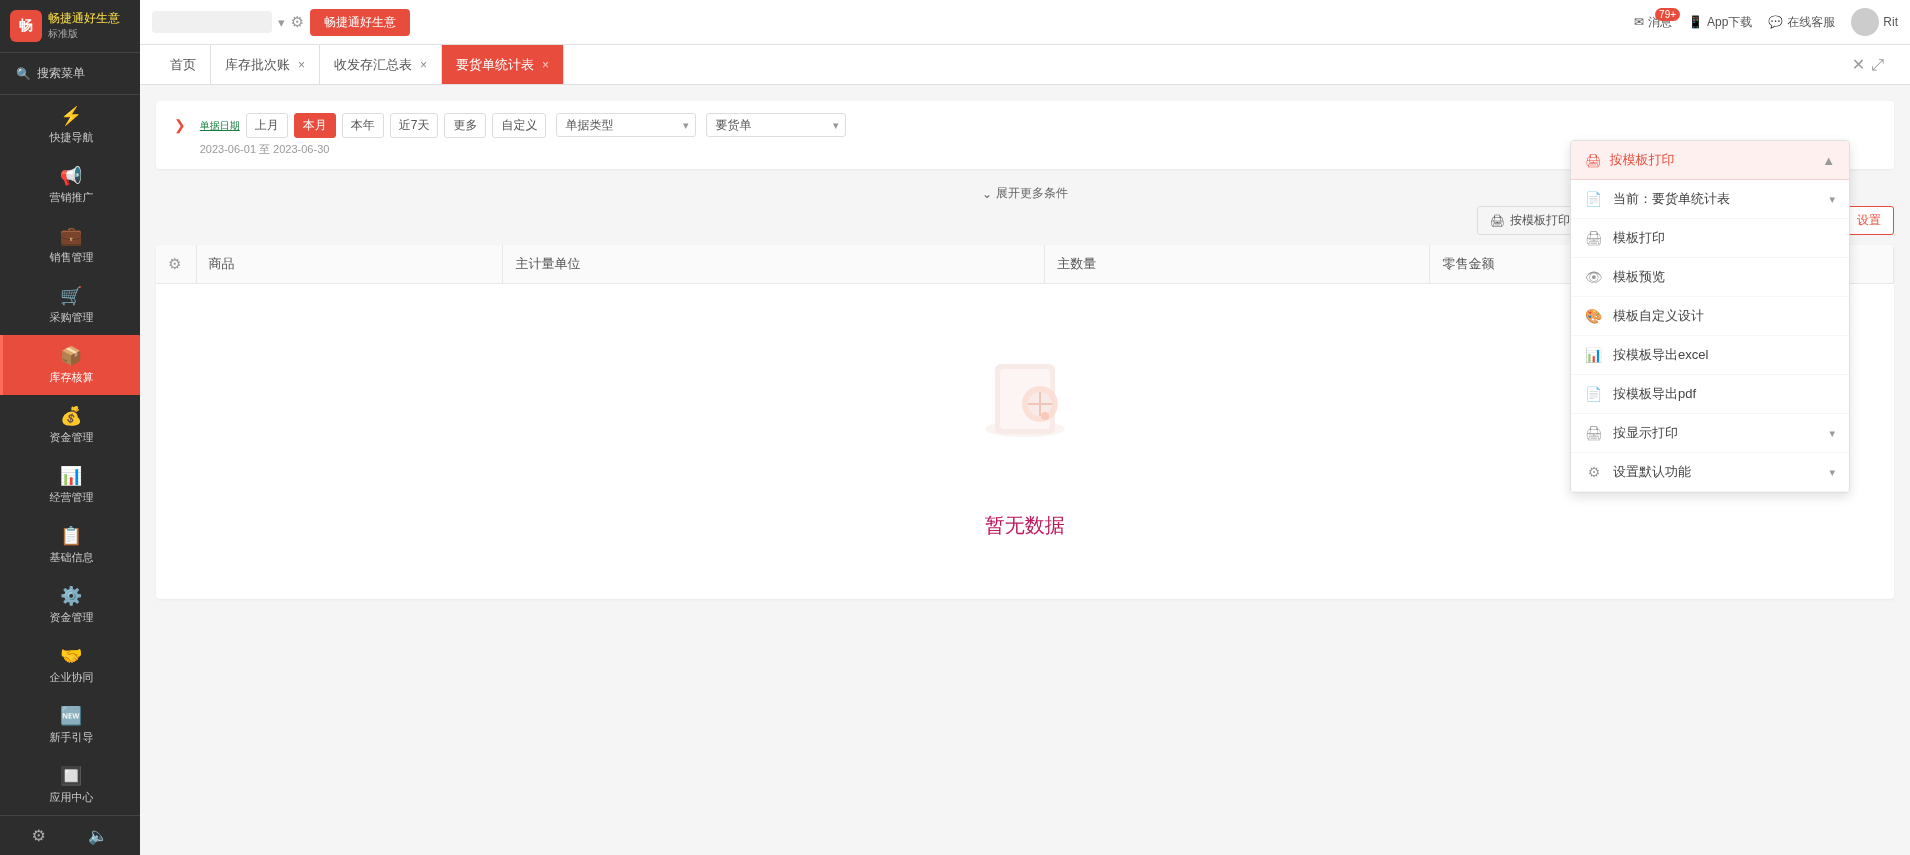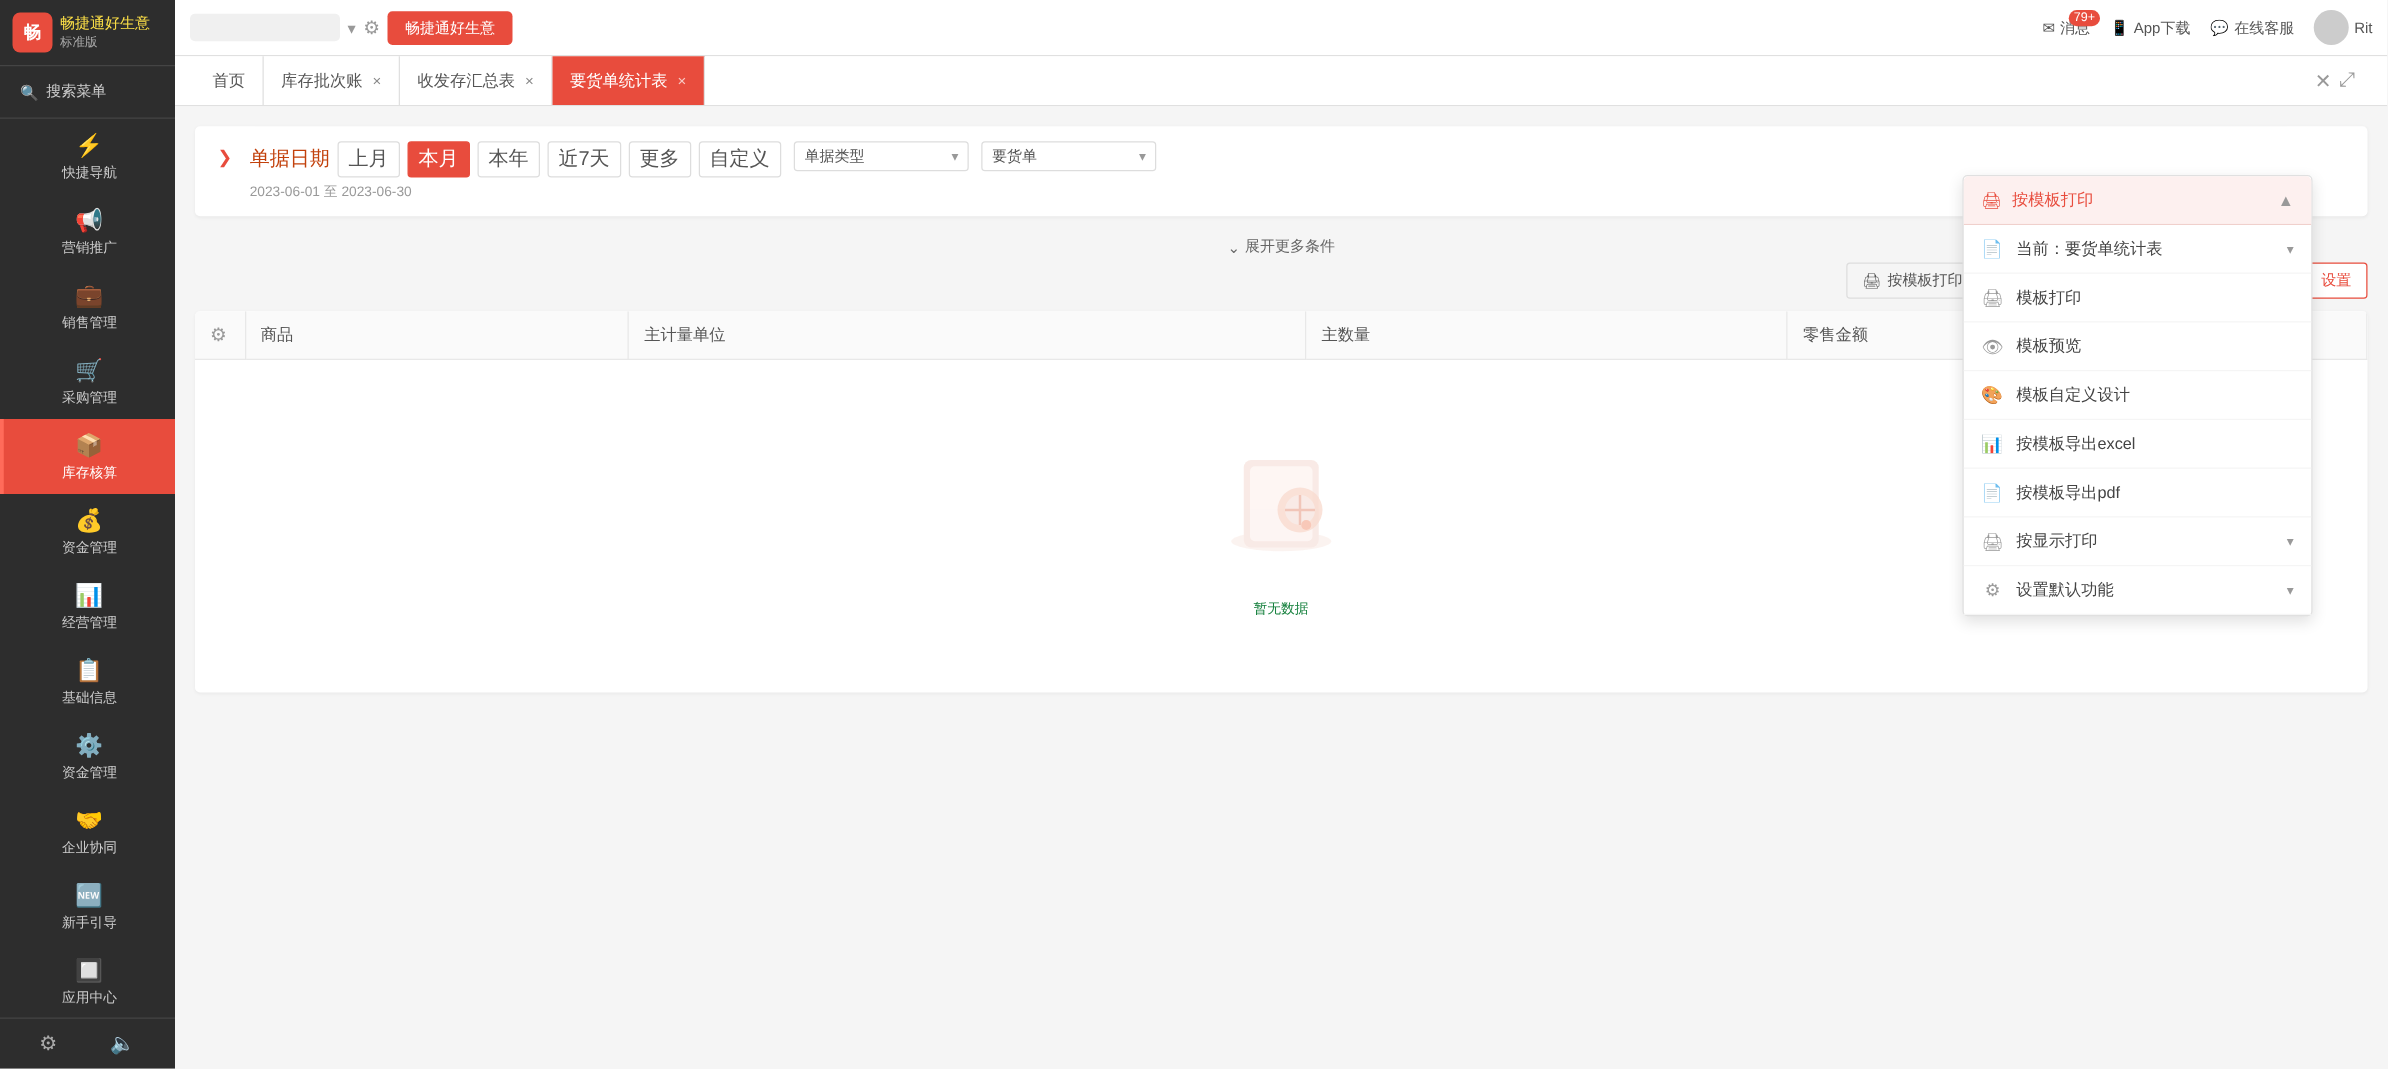--- a/index.html
+++ b/index.html
@@ -243,32 +243,32 @@
       cursor: pointer;
       padding: 4px;
       display: flex;
       align-items: center;
     }
     .filter-group {
       display: flex;
       flex-direction: column;
       gap: 4px;
     }
-    .filter-label { font-size: 16px; color: #c2410c; }
+    .filter-label { font-size: 10px; color: #15803d; text-decoration: underline; }
     .filter-date-row {
       display: flex;
       align-items: center;
       gap: 6px;
     }
     .date-btn {
       background: none;
       border: 1px solid #ddd;
       border-radius: 3px;
       padding: 3px 8px;
-      font-size: 16px;
+      font-size: 12px;
       cursor: pointer;
       color: #555;
     }
     .date-btn.active {
       background: #e84c3d;
       color: #fff;
       border-color: #e84c3d;
     }
     .date-range-text { font-size: 11px; color: #999; }
 
@@ -381,21 +381,21 @@
       flex-direction: column;
       align-items: center;
       justify-content: center;
       padding: 60px 0;
     }
     .empty-icon {
       font-size: 80px;
       margin-bottom: 12px;
       opacity: 0.6;
     }
-    .empty-text { color: #15803d; font-size: 11px; }
+    .empty-text { color: #be185d; font-size: 20px; margin-top: 37px; }
 
     
     .dropdown-panel {
       position: absolute;
       top: 140px;
       right: 60px;
       width: 280px;
       background: #fff;
       border: 1px solid #e0e0e0;
       border-radius: 4px;

